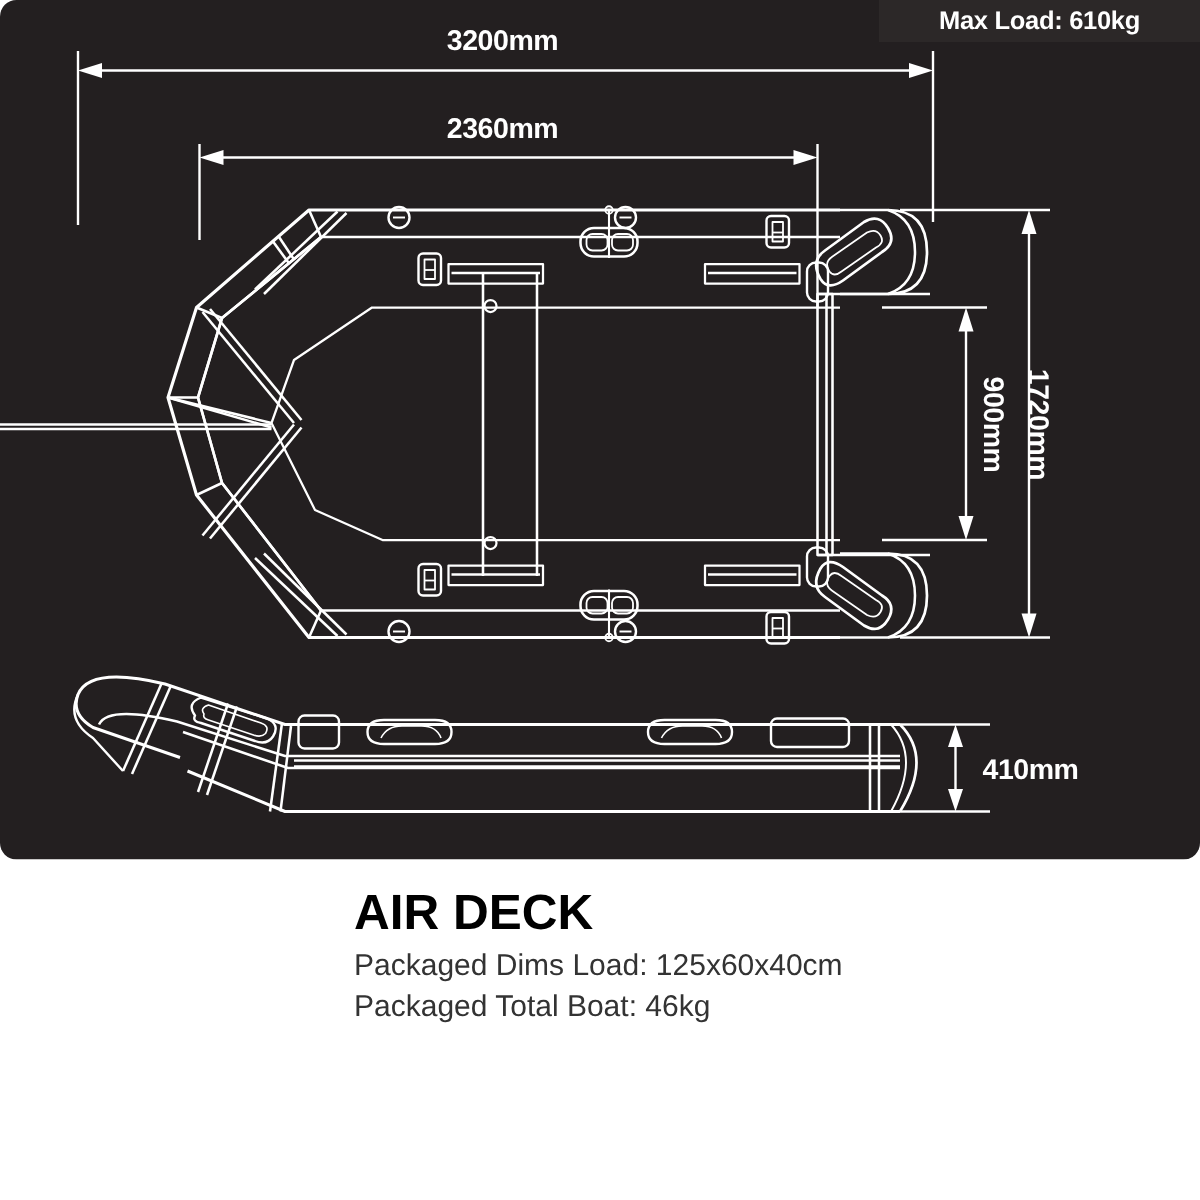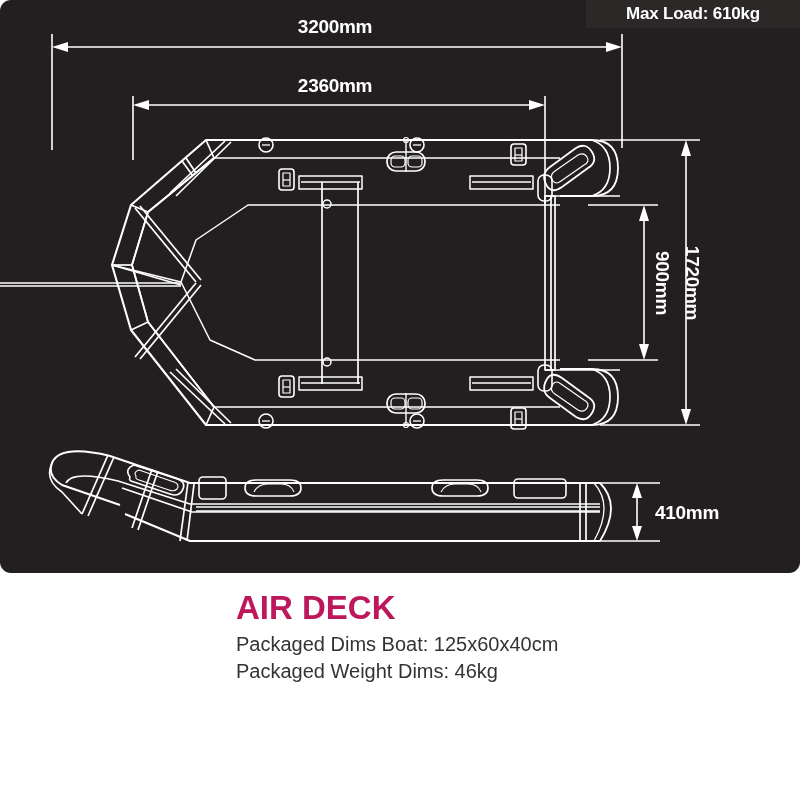--- a/index.html
+++ b/index.html
@@ -53,21 +53,21 @@
   #info-panel {
     position: absolute;
     left: 0; top: 573px;
     width: 800px;
     height: 227px;
     background: #ffffff;
   }
   #product-title {
     position: absolute;
     left: 236px; top: 16px;
-    color: #be185d;
+    color: #000000;
     font-size: 33px;
     font-weight: bold;
     letter-spacing: 0px;
     white-space: nowrap;
   }
   #spec-list {
     position: absolute;
     left: 236px; top: 58px;
     margin: 0;
     padding: 0;
@@ -303,17 +303,17 @@
 
         <rect x="199" y="477" width="27" height="22" rx="4" stroke-width="1.6"></rect>
         <rect x="514" y="479" width="52" height="19" rx="4" stroke-width="1.6"></rect>
       </g>
     </svg>
   </div>
 
   <div id="info-panel">
     <div id="product-title">AIR DECK</div>
     <ul id="spec-list">
-      <li>Packaged Dims Boat: 125x60x40cm</li>
-      <li>Packaged Weight Dims: 46kg</li>
+      <li>Packaged Dims Load: 125x60x40cm</li>
+      <li>Packaged Total Boat: 46kg</li>
     </ul>
   </div>
 </div>
 
 </body></html>

